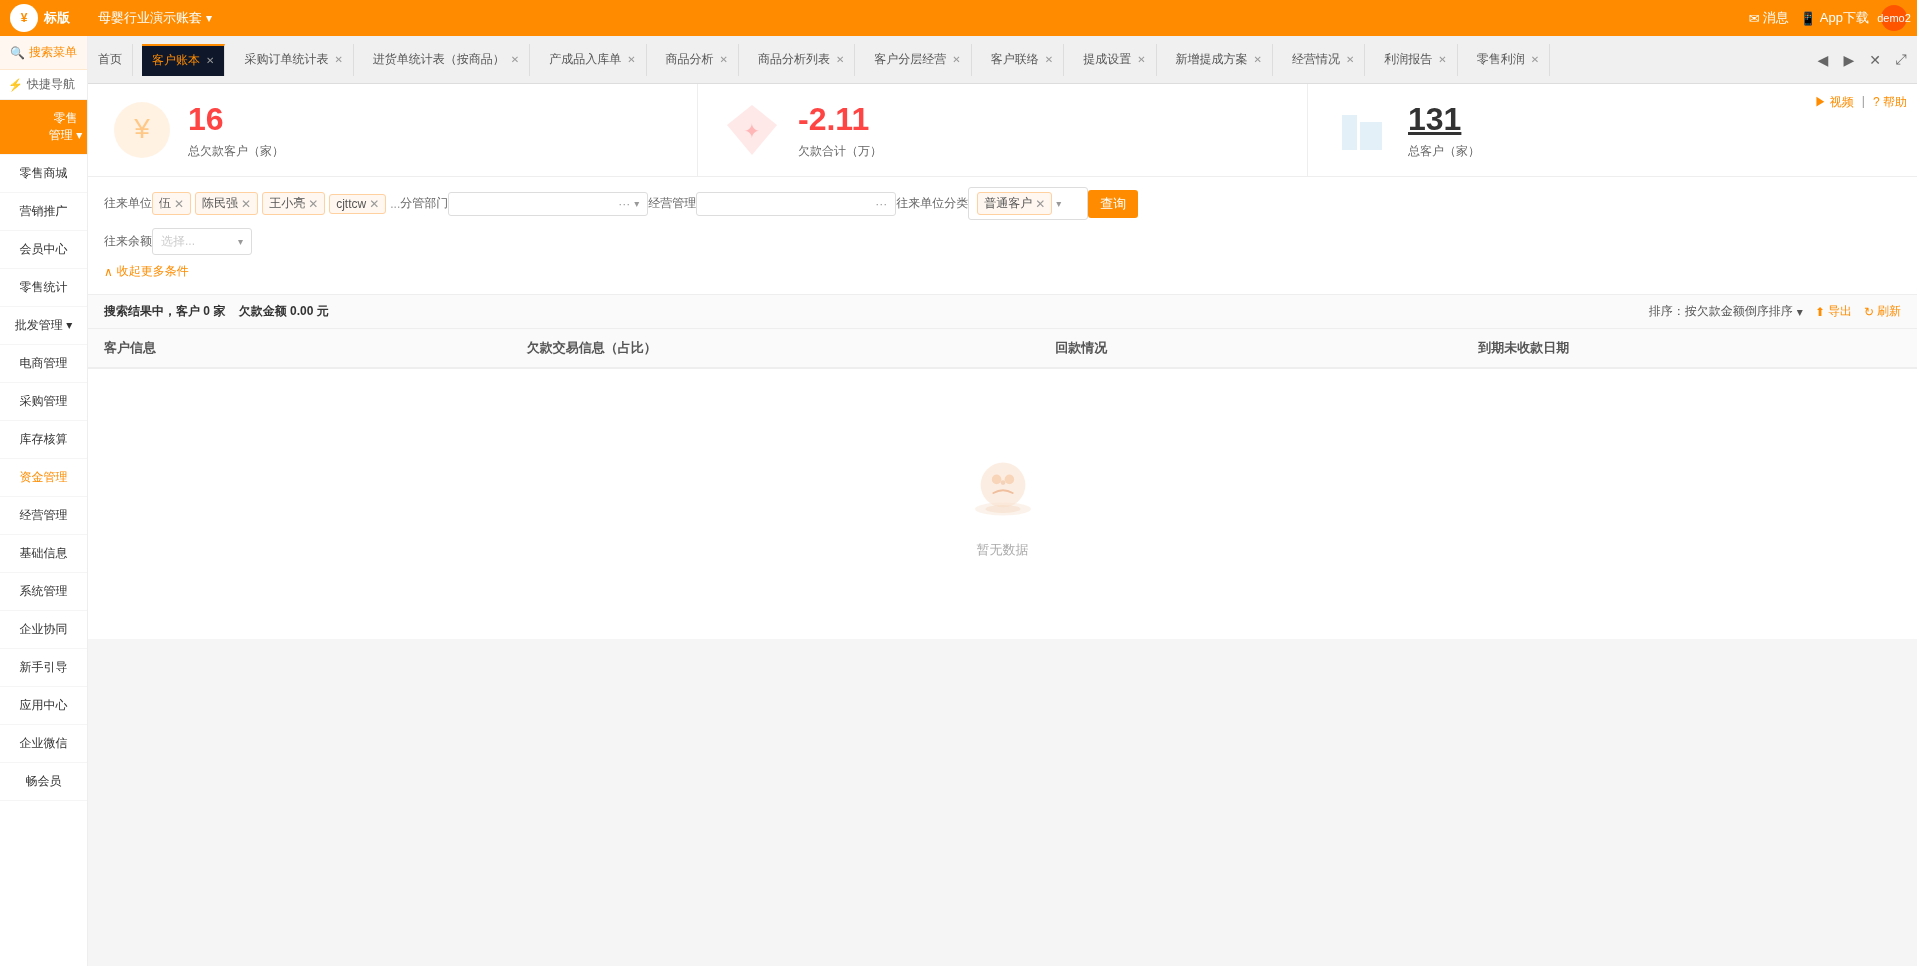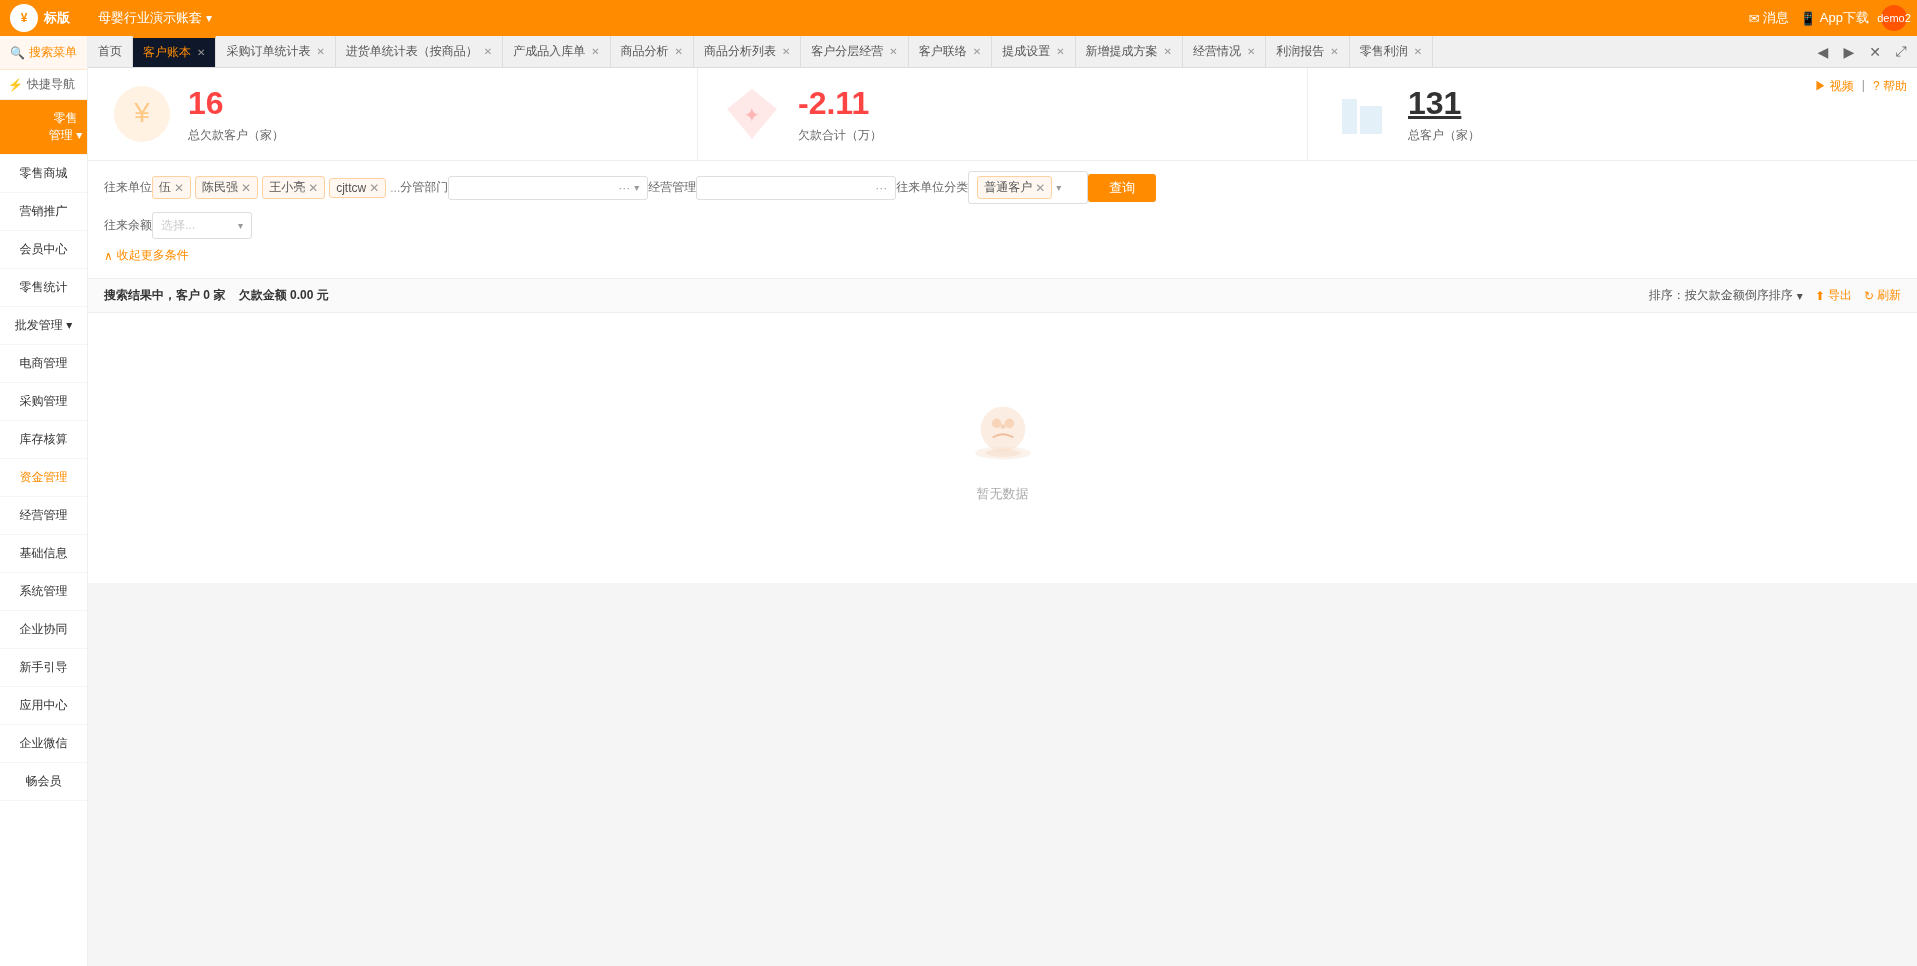--- a/index.html
+++ b/index.html
@@ -23,21 +23,21 @@
     .sidebar-search { padding: 8px; background: #fff7f0; display: flex; align-items: center; justify-content: center; gap: 4px; cursor: pointer; font-size: 12px; color: #ff8c00; border-bottom: 1px solid #ffe8d0; }
     .sidebar-quick { padding: 6px 8px; display: flex; align-items: center; gap: 4px; cursor: pointer; font-size: 12px; color: #666; border-bottom: 1px solid #f0f0f0; }
     .sidebar-item { padding: 10px 4px; text-align: center; cursor: pointer; font-size: 12px; color: #333; border-bottom: 1px solid #f5f5f5; }
     .sidebar-item.active { background: #ff8c00; color: #fff; padding-left: 48px; }
     .sidebar-item.active-outline { color: #ff8c00; font-weight: normal; }
 
     
     .content-area { flex: 1; display: flex; flex-direction: column; overflow: hidden; }
 
     
-    .tab-bar { display: flex; align-items: center; background: #f0f0f0; border-bottom: 1px solid #ddd; height: 32px; flex-shrink: 0; overflow: hidden; }
+    .tab-bar { display: flex; align-items: center; background: #f0f0f0; border-bottom: 1px solid #ddd; height: 48px; flex-shrink: 0; overflow: hidden; gap: 9px; }
     .tab-item { display: flex; align-items: center; gap: 4px; padding: 0 10px; height: 32px; font-size: 12px; border-right: 1px solid #ddd; cursor: pointer; white-space: nowrap; color: #555; background: #f0f0f0; }
     .tab-item.active { background: #0f172a; color: #ff8c00; border-top: 2px solid #ff8c00; }
     .tab-item .tab-close { color: #999; font-size: 10px; margin-left: 2px; }
     .tab-bar-actions { margin-left: auto; display: flex; align-items: center; gap: 2px; padding-right: 4px; }
     .tab-bar-btn { width: 24px; height: 24px; display: flex; align-items: center; justify-content: center; cursor: pointer; color: #666; font-size: 14px; }
 
     
     .page-content { flex: 1; overflow-y: auto; background: #f5f5f5; }
 
     
@@ -329,21 +329,21 @@
               <span class="filter-ellipsis">···</span>
             </div>
             <span class="filter-label">往来单位分类</span>
             <div class="filter-select">
               <div class="filter-tag">
                 <span>普通客户</span>
                 <span class="ft-close">✕</span>
               </div>
               <span class="arrow">▾</span>
             </div>
-            <button style="background:#ff8c00; color:#fff; border:none; border-radius:3px; padding:5px 21px; cursor:pointer; font-size:13px;">查询</button>
+            <button style="background:#ff8c00; color:#fff; border:none; border-radius:3px; padding:5px 12px; cursor:pointer; font-size:13px;">查询</button>
           </div>
           <div class="filter-row">
             <span class="filter-label">往来余额</span>
             <div class="filter-select" style="min-width:100px;">
               <span style="color:#ccc; flex:1;">选择...</span>
               <span class="arrow">▾</span>
             </div>
           </div>
           <div style="text-align:center;">
             <span class="collapse-btn">
@@ -373,20 +373,26 @@
               <span>导出</span>
             </div>
             <div class="refresh-btn">
               <span>↻</span>
               <span>刷新</span>
             </div>
           </div>
         </div>
 
         <div class="data-table">
+          <div class="table-header">
+            <div class="th-col1">客户信息</div>
+            <div class="th-col2">欠款交易信息（占比）</div>
+            <div class="th-col3">回款情况</div>
+            <div class="th-col4">到期未收款日期</div>
+          </div>
 
           <div class="empty-state">
             <svg width="80" height="80" class="empty-icon" viewBox="0 0 100 100">
               <ellipse cx="50" cy="75" rx="35" ry="8" fill="#f0d0b0" opacity="0.5"></ellipse>
               <circle cx="50" cy="45" r="28" fill="#f5c5a0" opacity="0.6"></circle>
               <circle cx="42" cy="38" r="6" fill="#f0a060" opacity="0.8"></circle>
               <circle cx="58" cy="38" r="6" fill="#f0a060" opacity="0.8"></circle>
               <path d="M38 55 Q50 48 62 55" stroke="#e08040" stroke-width="2.5" fill="none" stroke-linecap="round"></path>
               <circle cx="50" cy="42" r="3" fill="#e08040" opacity="0.6"></circle>
               <ellipse cx="50" cy="75" rx="22" ry="5" fill="#e8b080" opacity="0.4"></ellipse>

